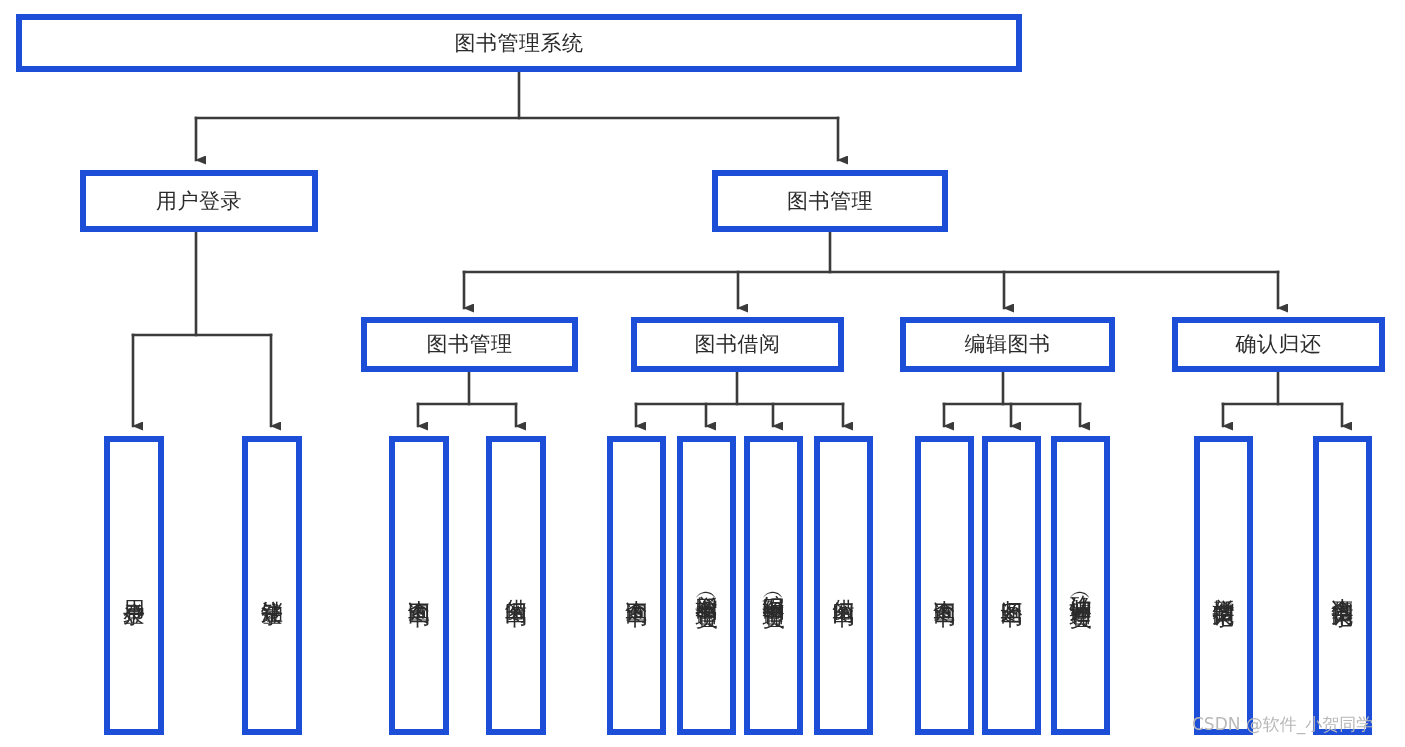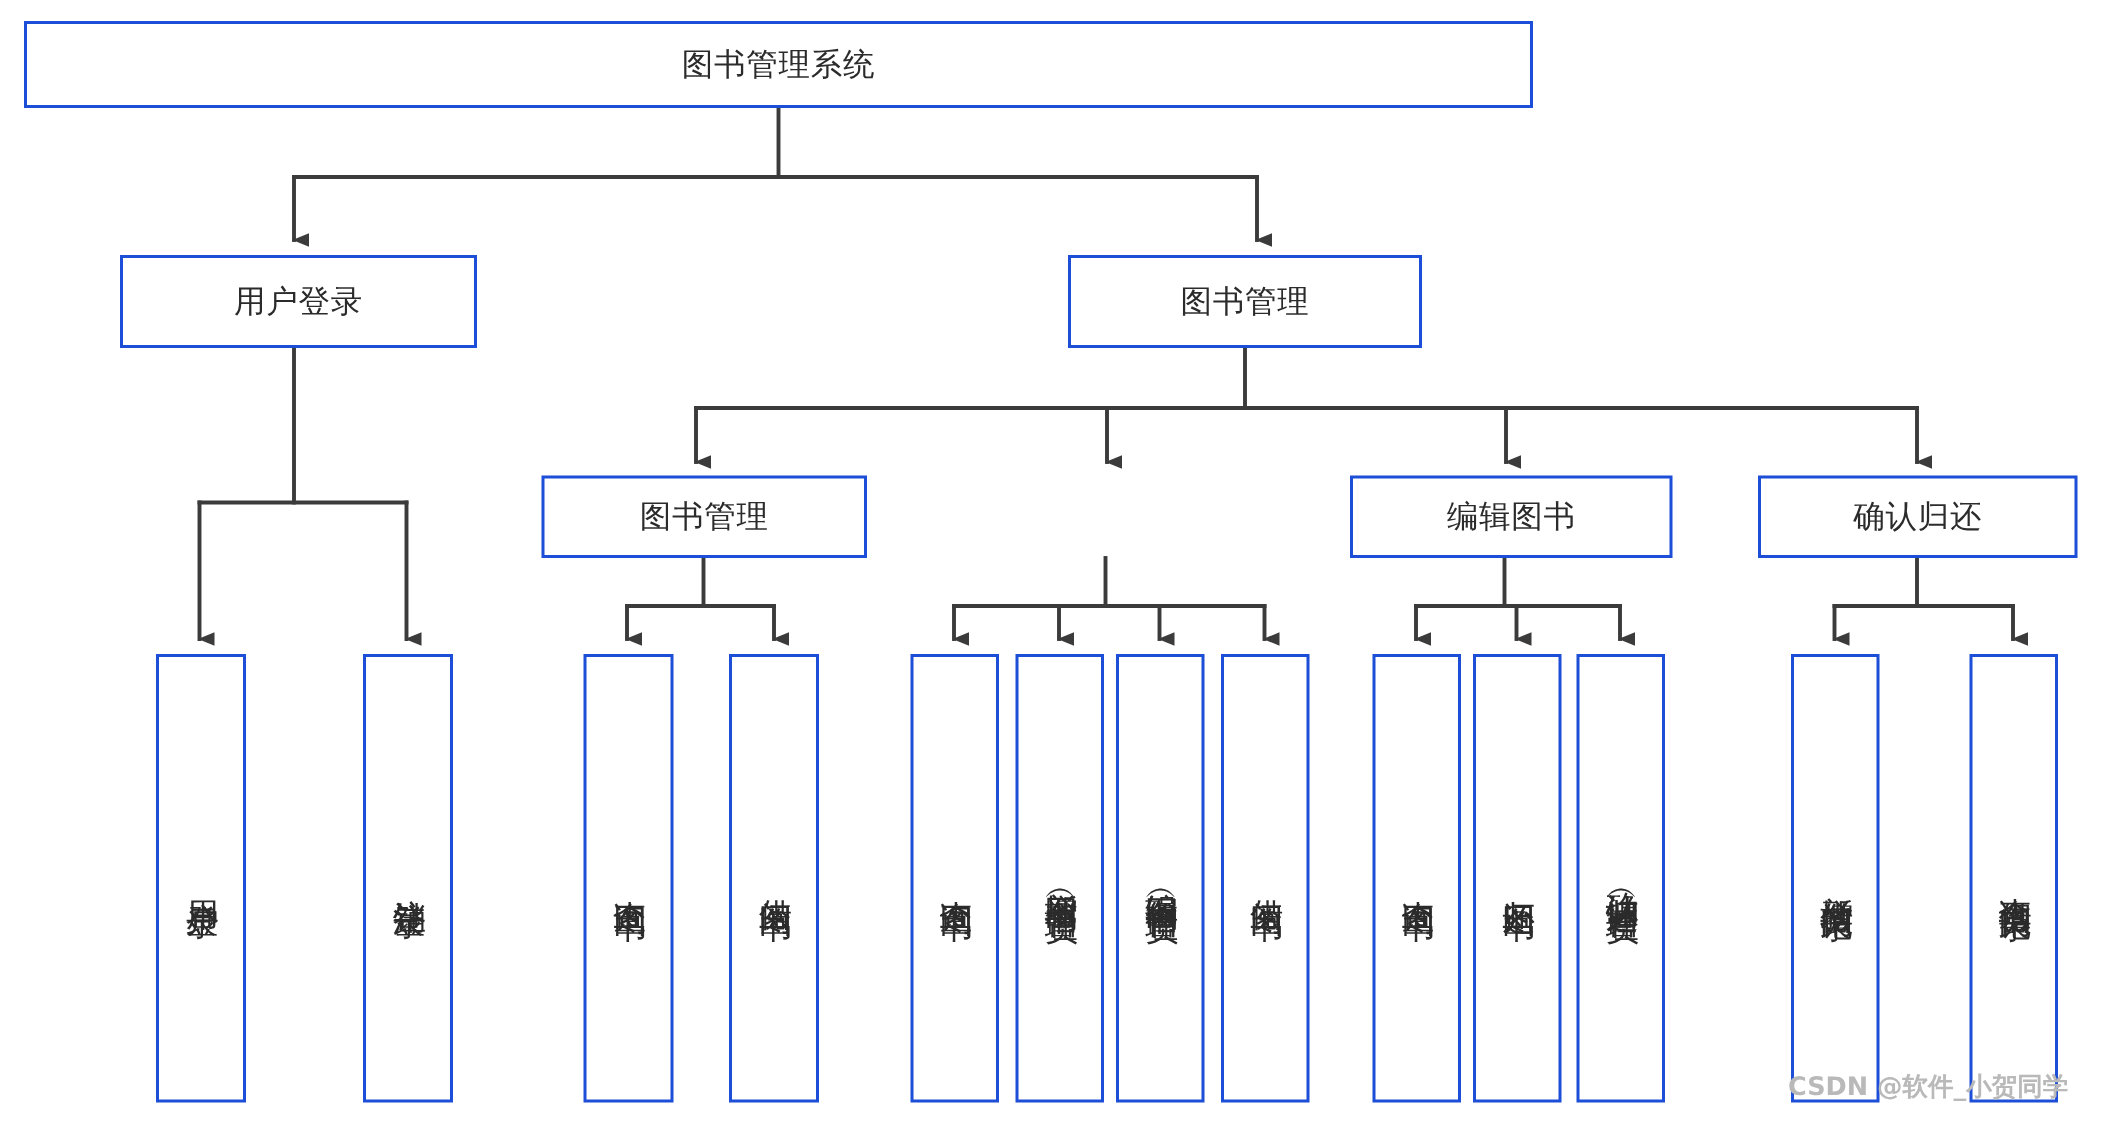--- a/index.html
+++ b/index.html
@@ -21,21 +21,21 @@
   svg.flow {
     position: absolute;
     left: 0;
     top: 0;
     width: 1405px;
     height: 747px;
   }
   .node-box {
     position: absolute;
     box-sizing: border-box;
-    border: 2px solid #1d4ed8;
+    border: 6px solid #1d4ed8;
     background: #ffffff;
     display: flex;
     align-items: center;
     justify-content: center;
     overflow: hidden;
   }
   .node-label {
     color: #2b2b2b;
     font-family: "DejaVu Sans", "Liberation Sans", sans-serif;
     line-height: 1.05;
@@ -130,20 +130,23 @@
   <div class="node-box horizontal" style="left:80px; top:170px; width:238px; height:62px;">
     <span class="node-label">用户登录</span>
   </div>
   <div class="node-box horizontal" style="left:712px; top:170px; width:236px; height:62px;justify-content:center;">
     <span class="node-label">图书管理</span>
   </div>
 
   <div class="node-box horizontal" style="left:361px; top:317px; width:217px; height:55px;">
     <span class="node-label">图书管理</span>
   </div>
+  <div class="node-box horizontal" style="left:631px; top:317px; width:213px; height:55px;">
+    <span class="node-label">图书借阅</span>
+  </div>
   <div class="node-box horizontal" style="left:900px; top:317px; width:215px; height:55px;">
     <span class="node-label">编辑图书</span>
   </div>
   <div class="node-box horizontal" style="left:1172px; top:317px; width:213px; height:55px;">
     <span class="node-label">确认归还</span>
   </div>
 
   <div class="node-box vertical" style="left:104px; top:436px; width:60px; height:299px;">
     <span class="node-label">用户登录</span>
   </div>
@@ -181,15 +184,15 @@
     <span class="node-label">确认归还（管理员）</span>
   </div>
 
   <div class="node-box vertical" style="left:1194px; top:436px; width:59px; height:299px;">
     <span class="node-label">新增借阅记录</span>
   </div>
   <div class="node-box vertical" style="left:1313px; top:436px; width:59px; height:299px;">
     <span class="node-label">查询借阅记录</span>
   </div>
 
-  <div class="watermark" style="left:1192px; top:713px;font-weight:bold;">CSDN @软件_小贺同学</div>
+  <div class="watermark" style="left:1192px; top:713px;">CSDN @软件_小贺同学</div>
 
 </div>
 
 </body></html>

